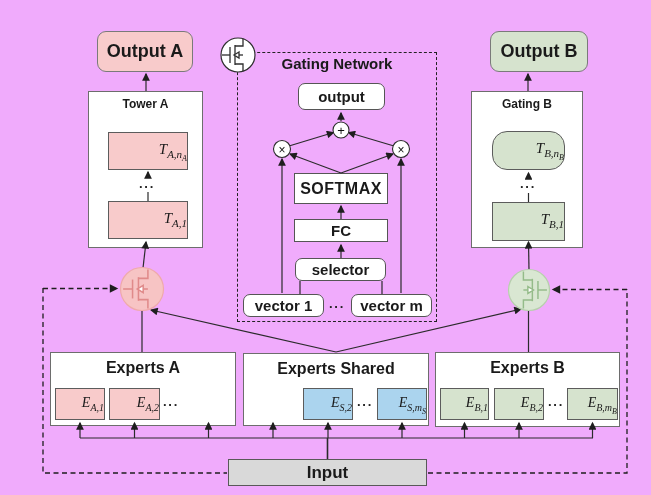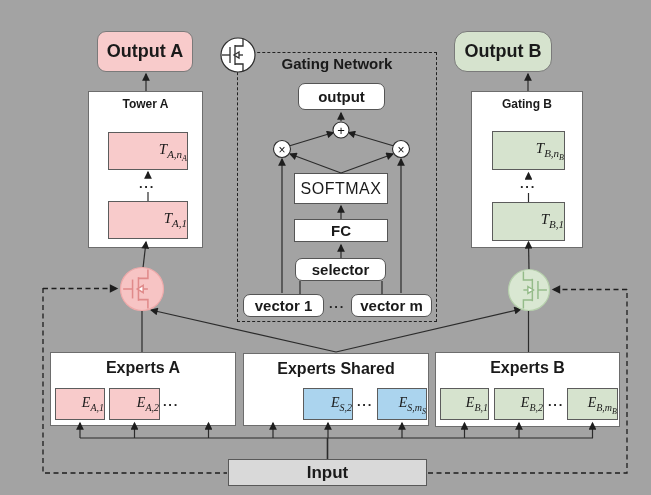--- a/index.html
+++ b/index.html
@@ -1,16 +1,16 @@
 <!DOCTYPE html>
 <html><head>
 <meta charset="utf-8">
 <style>
   html,body{margin:0;padding:0;background:#fff;}
-  .canvas{position:relative;width:651px;height:495px;background:#a3a3a3;overflow:hidden;
+  .canvas{position:relative;width:651px;height:495px;background:#f0abfc;overflow:hidden;
           font-family:"Liberation Sans",sans-serif;color:#1a1a1a;}
   .abs{position:absolute;box-sizing:border-box;}
   .box{border:1.2px solid #707070;background:#fff;display:flex;align-items:center;justify-content:center;}
   .rounded{border-radius:7px;}
   .pinkfill{background:#F8CBCB;}
   .bluefill{background:#ABD4EE;}
   .greenfill{background:#D6E3CE;}
   .grayfill{background:#D9D9D9;border:1.4px solid #595959;}
   .outbox{border-radius:9px;border:1.4px solid #7a7a7a;font-size:18px;font-weight:600;}
   .towerbox{border:1.2px solid #6d6d6d;background:#fff;}
@@ -18,52 +18,52 @@
   .expertsbox{border:1.2px solid #6d6d6d;background:#fff;}
   .expertstitle{font-size:16px;font-weight:600;text-align:center;padding-top:6px;}
   .cell{border:1px solid #5c5c5c;display:flex;align-items:center;justify-content:flex-end;}
   .m{font-family:"Liberation Serif",serif;font-style:italic;font-size:15px;}
   .msub{font-family:"Liberation Serif",serif;font-style:italic;font-size:11px;vertical-align:-4px;}
   .msubsub{font-family:"Liberation Serif",serif;font-style:italic;font-size:8px;vertical-align:-3px;}
   .dots{font-weight:700;font-size:13px;letter-spacing:1px;text-align:center;color:#222;}
   .gatingrect{border:1.4px dashed #222;background:transparent;}
   .gtitle{font-size:15px;font-weight:600;text-align:center;}
   .small{font-size:15px;font-weight:600;}
-  .softmax{font-size:16px;font-weight:400;letter-spacing:0.5px;}
+  .softmax{font-size:16px;font-weight:700;letter-spacing:0.5px;}
   .inputlabel{font-size:17px;font-weight:600;}
   svg.overlay{position:absolute;left:0;top:0;pointer-events:none;}
   svg text{font-family:"Liberation Sans",sans-serif;}
 </style>
 </head>
 <body>
 
 <div class="canvas">
 
   <div class="abs box outbox pinkfill" style="left:97px;top:31px;width:96px;height:41px;">
       <span>Output A</span>
     </div>
-  <div class="abs box outbox greenfill" style="left:454px;top:31px;width:98px;height:41px;border-radius:13px;">
+  <div class="abs box outbox greenfill" style="left:490px;top:31px;width:98px;height:41px;">
       <span>Output B</span>
     </div>
 
   <div class="abs towerbox" style="left:88px;top:91px;width:115px;height:157px;">
     <div class="towertitle">Tower A</div>
   </div>
   <div class="abs cell pinkfill" style="left:108px;top:132px;width:80px;height:38px;">
     <span><span class="m">T</span><span class="msub"><span>A,n</span><span class="msubsub">A</span></span></span>
   </div>
   <div class="abs dots" style="left:134px;top:179px;width:26px;">···</div>
   <div class="abs cell pinkfill" style="left:108px;top:201px;width:80px;height:38px;">
     <span><span class="m">T</span><span class="msub"><span>A,1</span><span class="msubsub"></span></span></span>
   </div>
 
   <div class="abs towerbox" style="left:471px;top:91px;width:112px;height:157px;">
     <div class="towertitle">Gating B</div>
   </div>
-  <div class="abs cell greenfill" style="left:492px;top:131px;width:73px;height:39px;">
+  <div class="abs cell greenfill" style="left:492px;top:131px;width:73px;height:39px;border-radius:15px;">
     <span><span class="m">T</span><span class="msub"><span>B,n</span><span class="msubsub">B</span></span></span>
   </div>
   <div class="abs dots" style="left:515px;top:179px;width:26px;">···</div>
   <div class="abs cell greenfill" style="left:492px;top:202px;width:73px;height:39px;">
     <span><span class="m">T</span><span class="msub"><span>B,1</span><span class="msubsub"></span></span></span>
   </div>
 
   <div class="abs gatingrect" style="left:237px;top:52px;width:200px;height:270px;"></div>
   <div class="abs gtitle" style="left:262px;top:55px;width:150px;">Gating Network</div>
   <div class="abs box rounded small" style="left:298px;top:83px;width:87px;height:27px;border-color:#555;">

